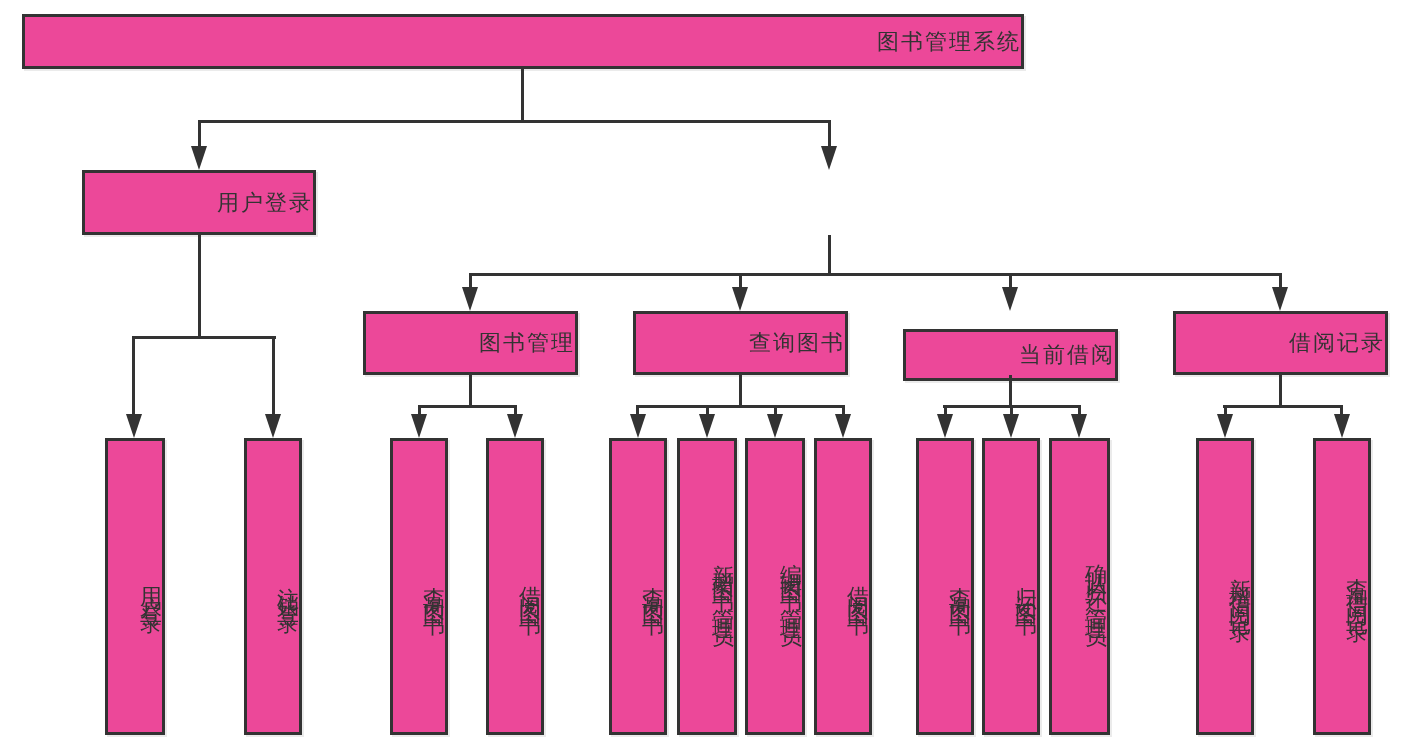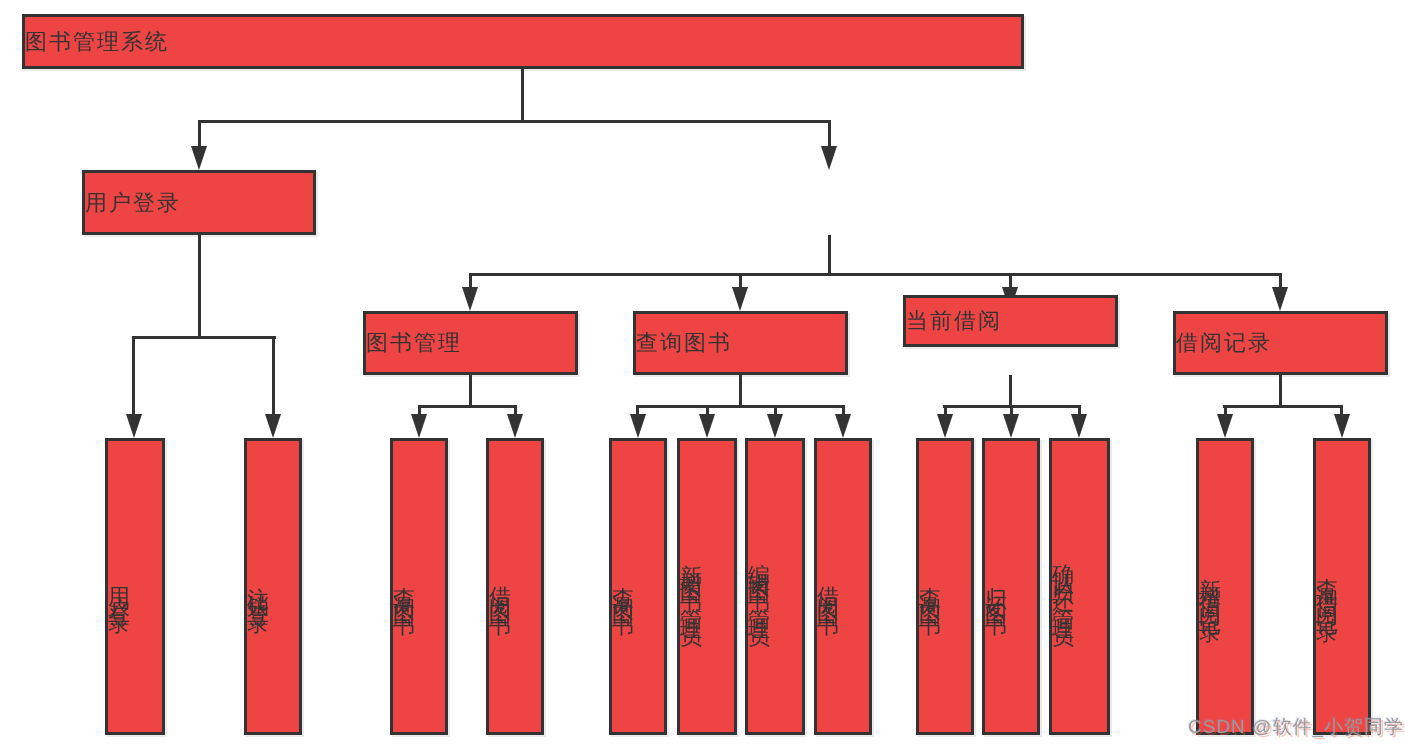--- a/index.html
+++ b/index.html
@@ -7,25 +7,25 @@
     position: relative;
     width: 1405px;
     height: 747px;
     background: #ffffff;
     font-family: "Liberation Sans", "DejaVu Sans", sans-serif;
     overflow: hidden;
   }
   .box {
     position: absolute;
     box-sizing: border-box;
-    background: #ef4444;
+    background: #ec4899;
     border: 3px solid #333333;
     display: flex;
     align-items: center;
-    justify-content: flex-start;
+    justify-content: flex-end;
     color: #333333;
     box-shadow: 2px 2px 0 rgba(0,0,0,0.08);
   }
   .hbox { font-size: 22px; letter-spacing: 2px; }
   .vbox .vlbl {
     writing-mode: vertical-rl;
     text-orientation: mixed;
     font-size: 22px;
     letter-spacing: 9px;
     line-height: 1.0;
@@ -88,21 +88,21 @@
   <div class="arrow" style="left:1002px;top:287px"></div>
   <div class="vline" style="left:1279px;top:273px;height:16px"></div>
   <div class="arrow" style="left:1272px;top:287px"></div>
 
   <div class="box hbox" style="left:363px;top:311px;width:215px;height:64px">
     <span class="lbl">图书管理</span>
   </div>
   <div class="box hbox" style="left:633px;top:311px;width:215px;height:64px">
     <span class="lbl">查询图书</span>
   </div>
-  <div class="box hbox" style="left:903px;top:295px;width:215px;height:52px">
+  <div class="box hbox" style="left:903px;top:329px;width:215px;height:52px">
     <span class="lbl">当前借阅</span>
   </div>
   <div class="box hbox" style="left:1173px;top:311px;width:215px;height:64px">
     <span class="lbl">借阅记录</span>
   </div>
 
   <div class="vline" style="left:469px;top:375px;height:33px"></div>
   <div class="hline" style="left:418px;top:405px;width:99px"></div>
   <div class="vline" style="left:418px;top:405px;height:11px"></div>
   <div class="arrow" style="left:411px;top:414px"></div>
@@ -173,15 +173,14 @@
     <span class="vlbl">确认归还（管理员）</span>
   </div>
 
   <div class="box vbox" style="left:1196px;top:438px;width:58px;height:297px">
     <span class="vlbl">新增借阅记录</span>
   </div>
   <div class="box vbox" style="left:1313px;top:438px;width:58px;height:297px">
     <span class="vlbl">查询借阅记录</span>
   </div>
 
-  <div class="watermark">CSDN @软件_小贺同学</div>
 
 </div>
 
 </body></html>

